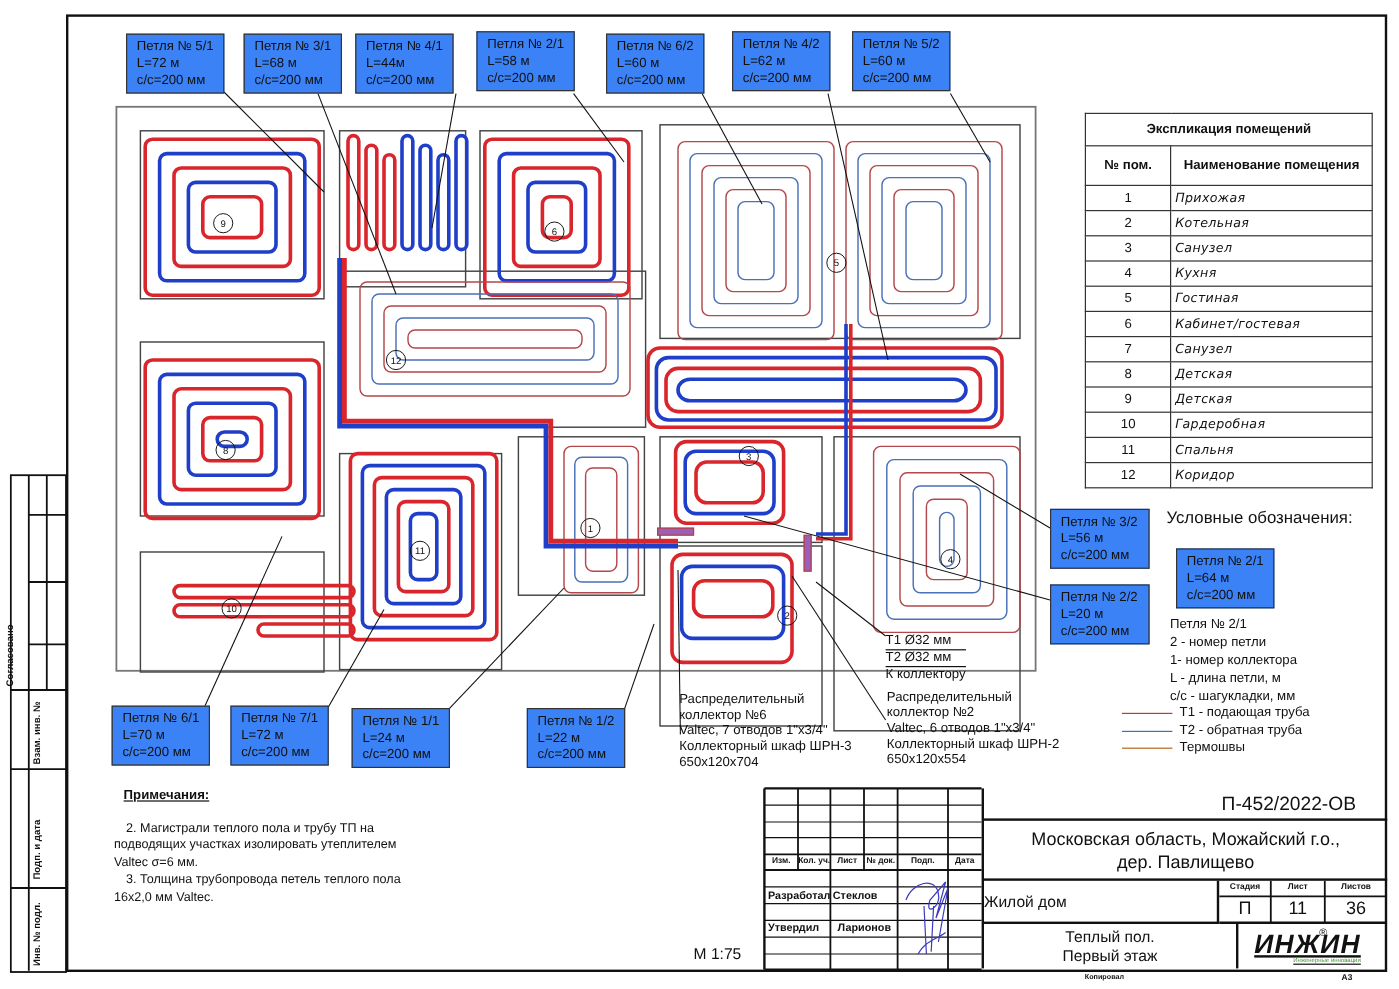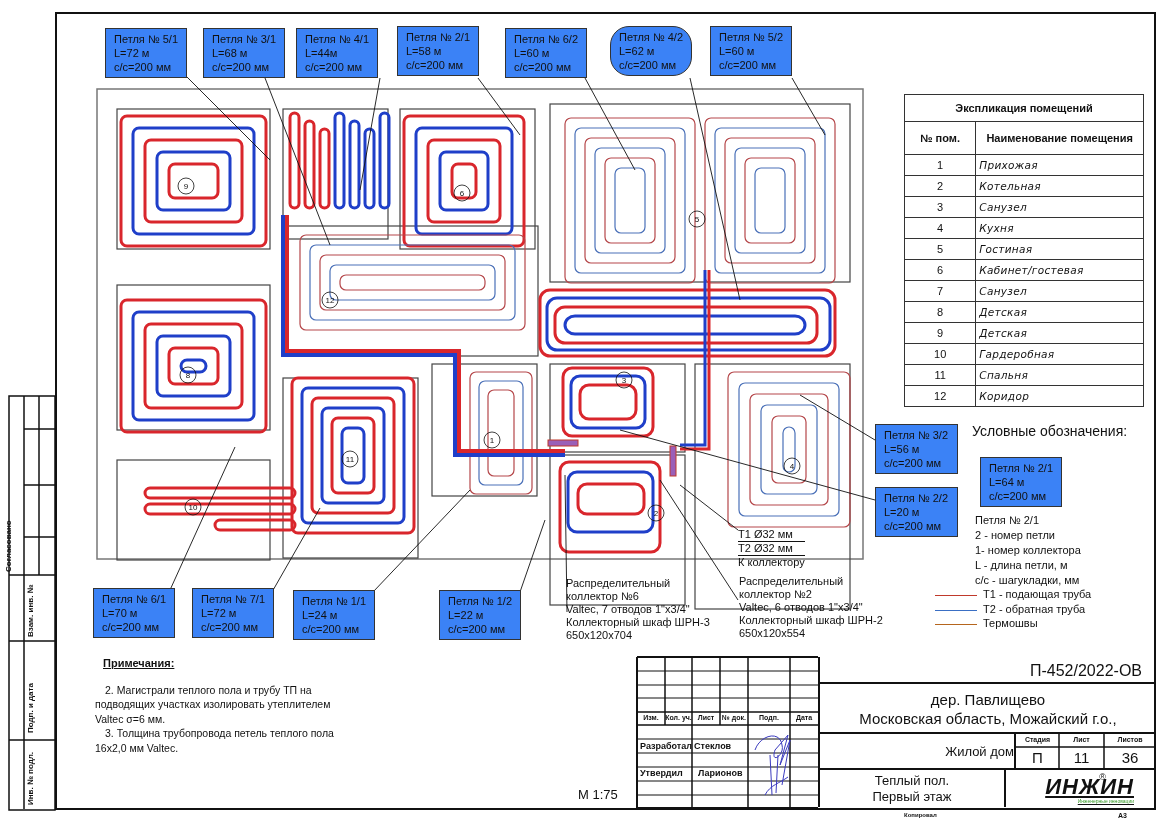--- a/index.html
+++ b/index.html
@@ -18,25 +18,25 @@
   .legend-title{position:absolute;left:972px;top:423px;font-size:14px;font-weight:normal;}
   .legend-text{position:absolute;left:975px;top:513px;font-size:11px;line-height:15px;}
   .legend-line{position:absolute;font-size:11px;left:935px;}
   .legend-line span.ln{display:inline-block;width:42px;height:1px;vertical-align:middle;margin-right:6px;}
   .notes{position:absolute;left:95px;top:656px;width:260px;font-size:10.5px;line-height:14.5px;}
   .notes .title{font-weight:bold;text-decoration:underline;margin-left:8px;margin-bottom:12px;font-size:11px;}
   .notes p{margin:0;text-indent:10px;}
   .tb-small{font-size:7px;font-weight:bold;text-align:center;}
   .tb-name{font-size:9px;font-weight:bold;}
   .right-block{position:absolute;left:818px;top:657px;width:336px;height:150px;border-left:2px solid #111;}
-  .code{position:absolute;left:0;top:0;width:336px;height:27px;border-bottom:2px solid #111;font-size:16px;text-align:right;padding-right:14px;box-sizing:border-box;line-height:27px;}
+  .code{position:absolute;left:0;top:0;width:336px;height:27px;border-bottom:2px solid #111;font-size:16px;text-align:right;padding-right:26px;box-sizing:border-box;line-height:27px;}
   .addr{position:absolute;left:0;top:27px;width:336px;height:50px;border-bottom:2px solid #111;font-size:15px;text-align:center;line-height:19px;padding-top:6px;box-sizing:border-box;}
-  .obj{position:absolute;left:0;top:77px;width:196px;height:36px;border-bottom:2px solid #111;border-right:2px solid #111;font-size:13px;text-align:right;line-height:36px;box-sizing:border-box;}
+  .obj{position:absolute;left:0;top:77px;width:196px;height:36px;border-bottom:2px solid #111;border-right:2px solid #111;font-size:13px;text-align:left;line-height:36px;box-sizing:border-box;}
   .stage-table{position:absolute;left:196px;top:77px;width:140px;height:36px;}
-  .sheet-title{position:absolute;left:0;top:113px;width:186px;height:37px;border-right:2px solid #111;font-size:13px;text-align:center;line-height:16px;padding-top:3px;box-sizing:border-box;}
+  .sheet-title{position:absolute;left:0;top:113px;width:212px;height:37px;border-right:2px solid #111;font-size:13px;text-align:center;line-height:16px;padding-top:3px;box-sizing:border-box;}
   .logo{position:absolute;left:196px;top:113px;width:118px;height:37px;text-align:right;text-decoration:underline;}
   .vtext{position:absolute;transform:rotate(-90deg);transform-origin:left top;font-size:8px;font-weight:bold;white-space:nowrap;}
   .coll-text{position:absolute;font-size:11px;line-height:13px;white-space:nowrap;}
 </style>
 </head>
 <body>
 
 <div class="frame"></div>
 
 <svg class="plan" width="1166" height="824">
@@ -245,21 +245,21 @@
 <div class="lbox" style="left:397px;top:26px;width:82px;">
   <div>Петля № 2/1</div>
   <div>L=58 м</div>
   <div>с/с=200 мм</div>
 </div>
 <div class="lbox" style="left:505px;top:28px;width:82px;">
   <div>Петля № 6/2</div>
   <div>L=60 м</div>
   <div>с/с=200 мм</div>
 </div>
-<div class="lbox" style="left:610px;top:26px;width:82px;border-radius:19px;">
+<div class="lbox" style="left:610px;top:26px;width:82px;">
   <div>Петля № 4/2</div>
   <div>L=62 м</div>
   <div>с/с=200 мм</div>
 </div>
 <div class="lbox" style="left:710px;top:26px;width:82px;">
   <div>Петля № 5/2</div>
   <div>L=60 м</div>
   <div>с/с=200 мм</div>
 </div>
 <div class="lbox" style="left:875px;top:424px;width:83px;">
@@ -436,22 +436,22 @@
 <div class="abs tb-small" style="left:748px;top:714px;width:42px;">Подп.</div>
 <div class="abs tb-small" style="left:790px;top:714px;width:28px;">Дата</div>
 <div class="abs tb-name" style="left:640px;top:741px;">Разработал</div>
 <div class="abs tb-name" style="left:694px;top:741px;">Стеклов</div>
 <div class="abs tb-name" style="left:640px;top:768px;">Утвердил</div>
 <div class="abs tb-name" style="left:698px;top:768px;">Ларионов</div>
 
 <div class="right-block">
   <div class="code">П-452/2022-ОВ</div>
   <div class="addr">
+    <div>Московская область, Можайский г.о.,</div>
     <div>дер. Павлищево</div>
-    <div>Московская область, Можайский г.о.,</div>
   </div>
   <div class="obj">Жилой дом</div>
   <svg class="stage-table" width="140" height="36">
     <g stroke="#111" fill="none">
       <line x1="0" y1="13" x2="140" y2="13" stroke-width="1.5"></line>
       <line x1="0" y1="35" x2="140" y2="35" stroke-width="2"></line>
       <line x1="43" y1="0" x2="43" y2="36" stroke-width="1.5"></line>
       <line x1="88" y1="0" x2="88" y2="36" stroke-width="1.5"></line>
     </g>
   </svg>

